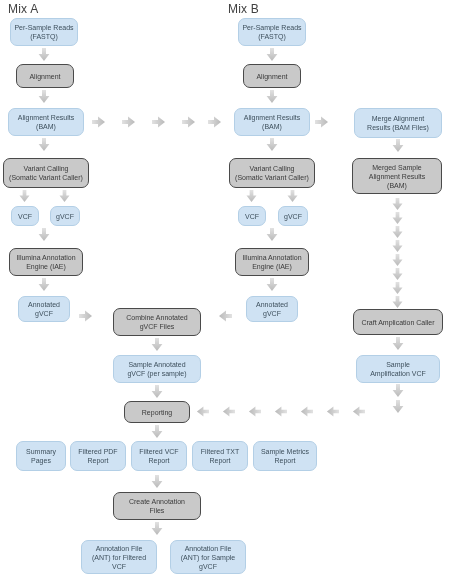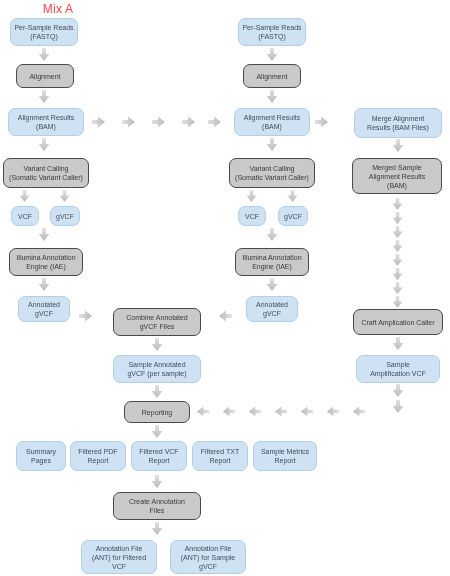--- a/index.html
+++ b/index.html
@@ -8,22 +8,21 @@
     background:#ffffff;
     font-family:"Liberation Sans","DejaVu Sans",sans-serif;
     overflow:hidden;
     position:relative;
   }
   #canvas{position:absolute;left:0;top:0;width:450px;height:576px;}
 
   .col-title{
     position:absolute;
     font-size:12px;
-    color:#ef4444;
-    text-align:center;
+    color:#404040;
     letter-spacing:0.2px;
     white-space:nowrap;
   }
 
   
   .node{
     position:absolute;
     box-sizing:border-box;
     display:flex;
     align-items:center;
@@ -51,20 +50,21 @@
   
   .arrow{position:absolute;}
   .arrow svg{display:block;}
 </style>
 </head>
 <body>
 
 <div id="canvas">
 
   <div class="col-title" style="left:8px;top:2px;width:100px;">Mix A</div>
+  <div class="col-title" style="left:228px;top:2px;width:100px;">Mix B</div>
 
   <div class="node blue" style="left:10px;top:18px;width:68px;height:28px;">
     <span class="lbl">Per-Sample Reads
 (FASTQ)</span>
   </div>
 
   <div class="arrow" style="left:37px;top:48px;">
     <svg width="14" height="14" viewBox="0 0 14 14">
         <defs>
           <linearGradient id="gd" x1="0" y1="0" x2="0" y2="1">

